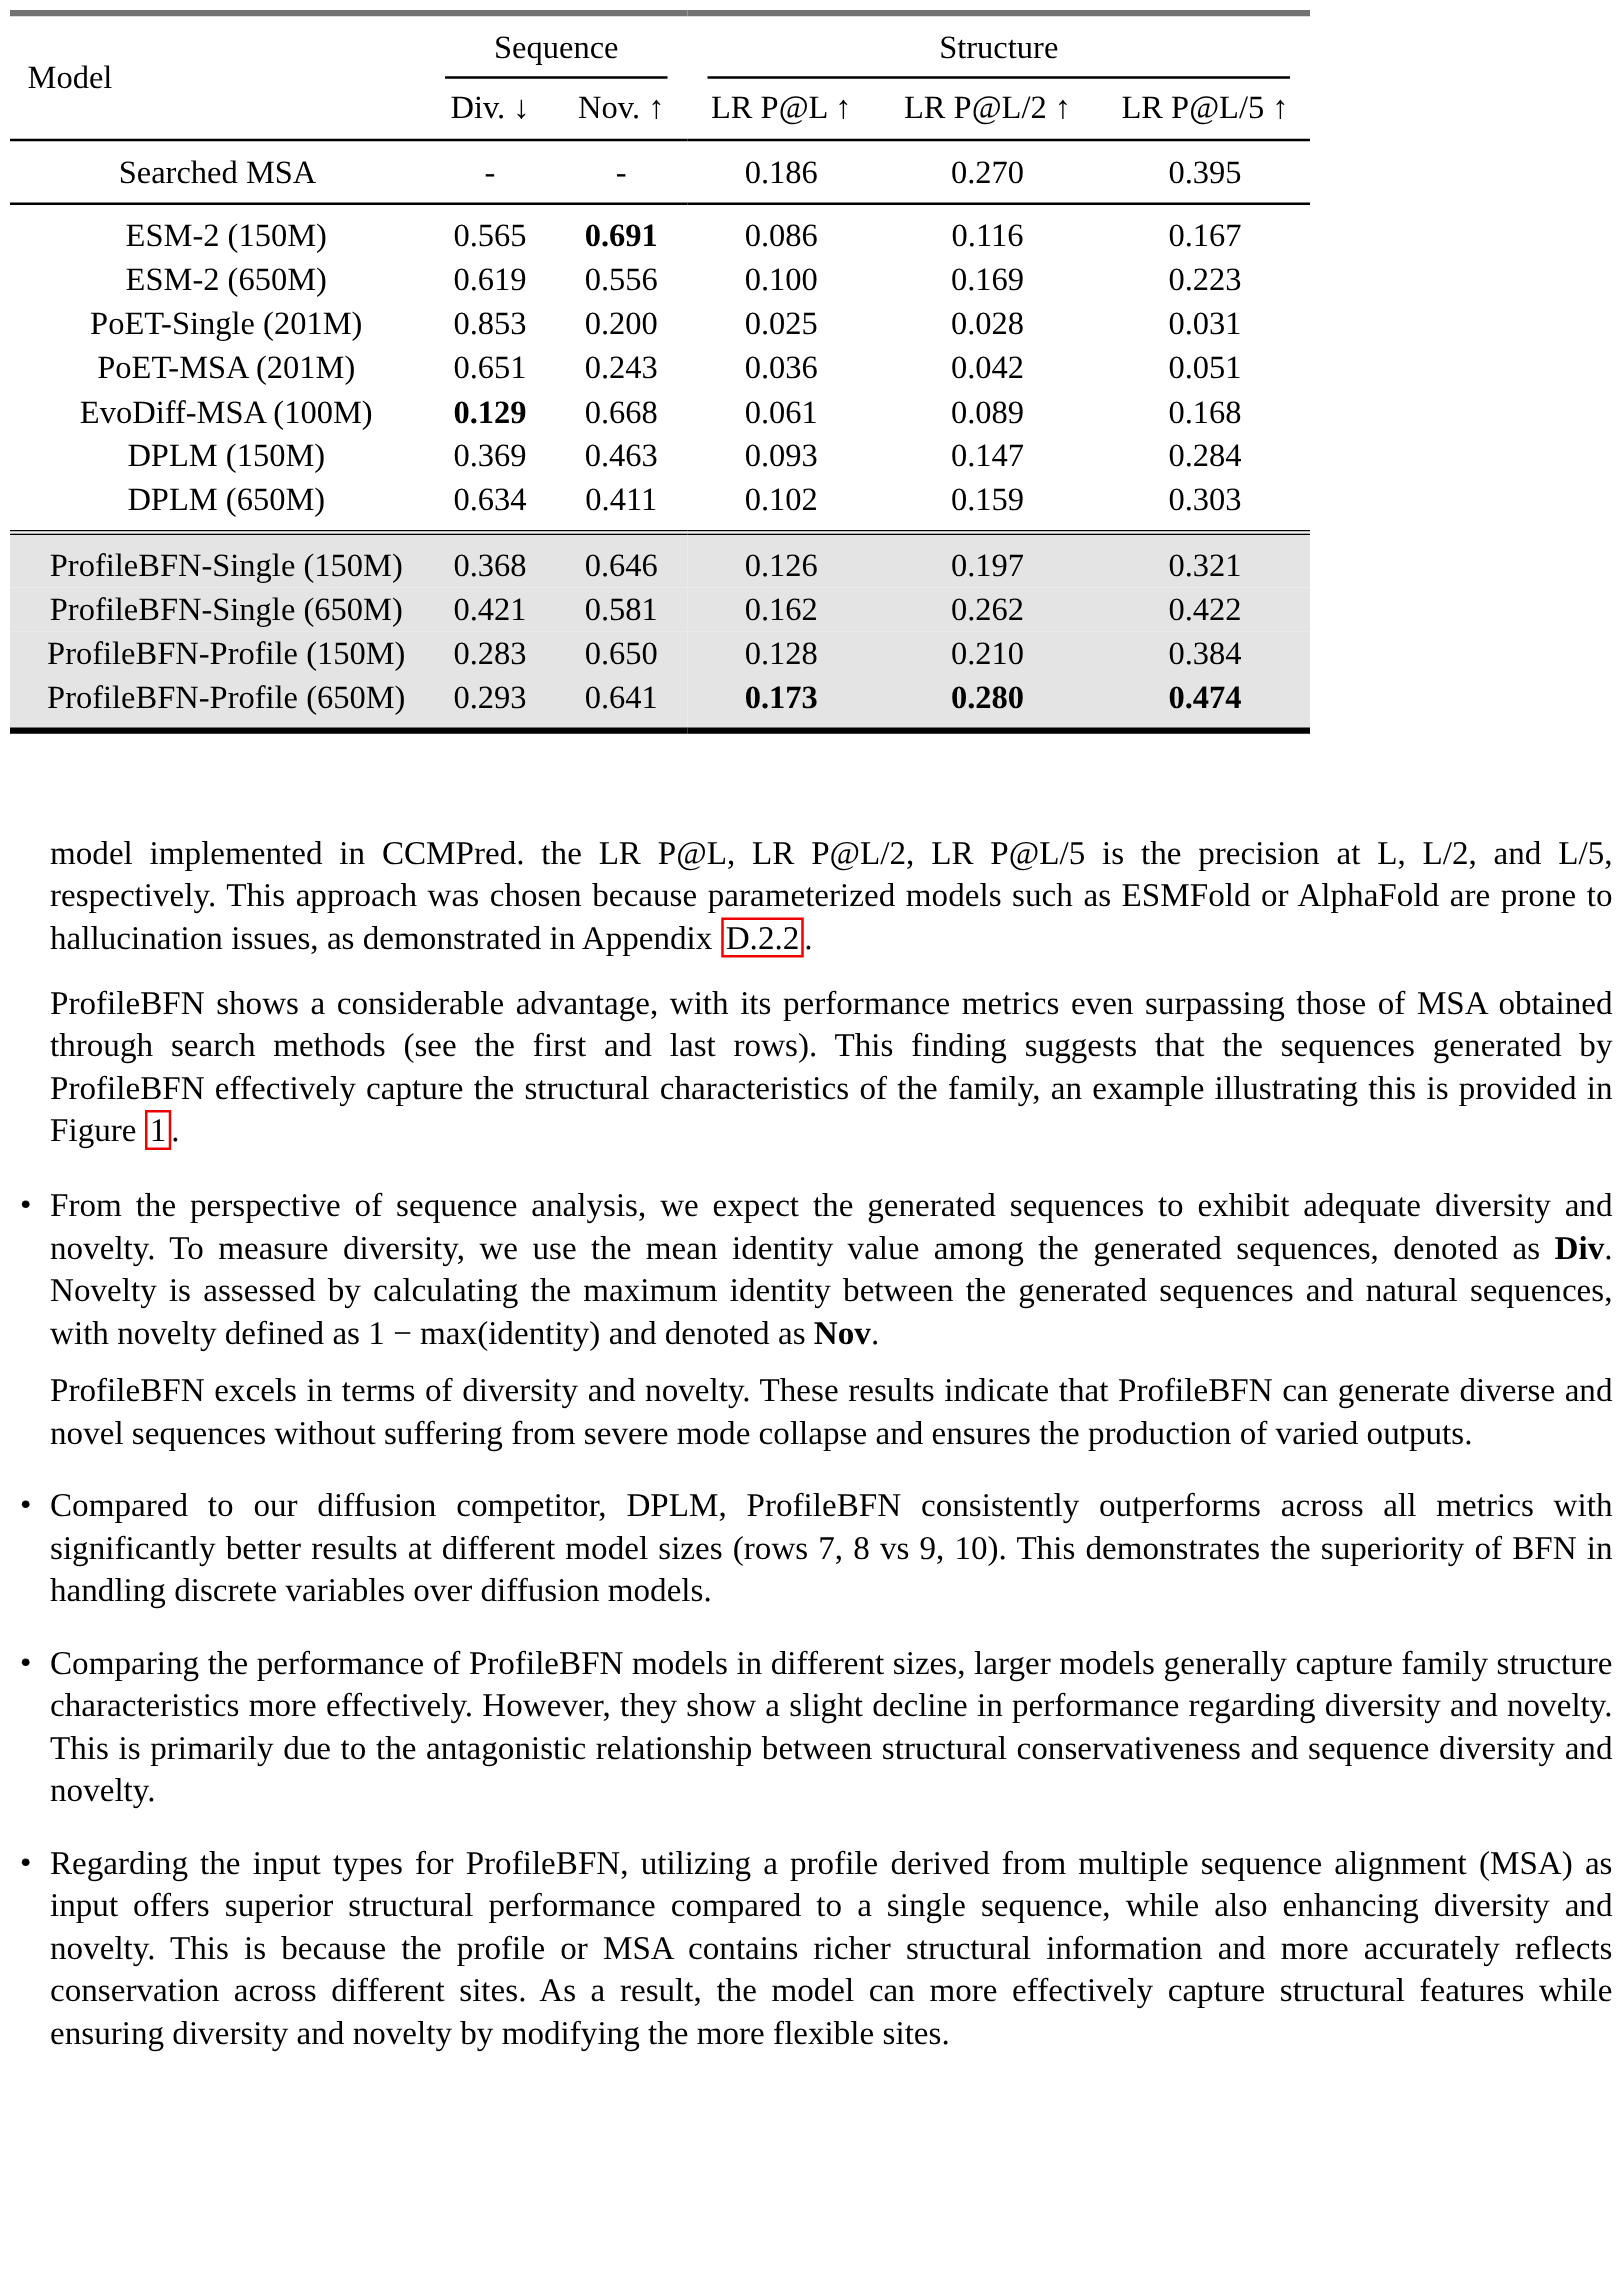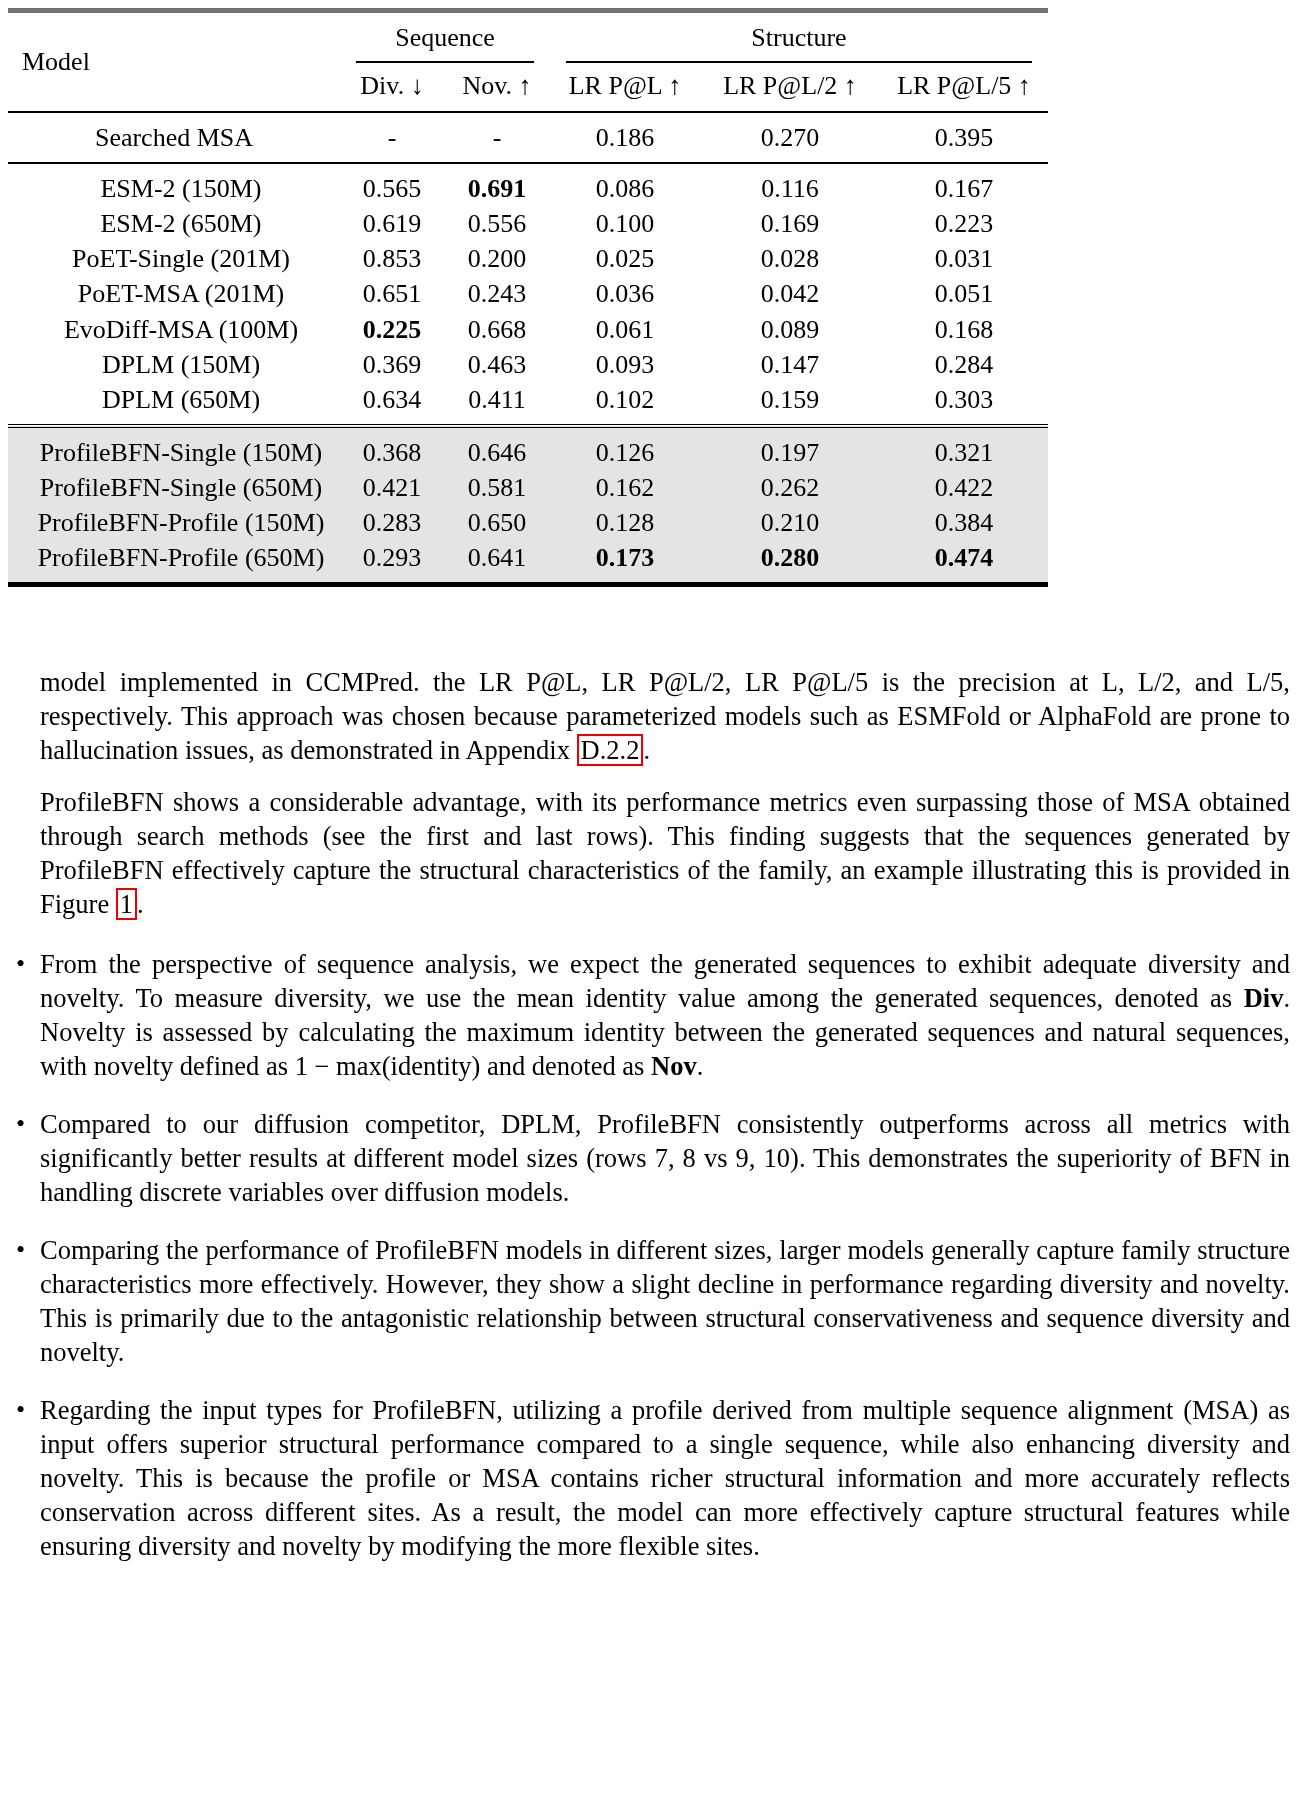--- a/index.html
+++ b/index.html
@@ -142,21 +142,21 @@
         <tr>
           <td class="model-cell">PoET-MSA (201M)</td>
           <td class="num">0.651</td>
           <td class="num">0.243</td>
           <td class="num">0.036</td>
           <td class="num">0.042</td>
           <td class="num">0.051</td>
         </tr>
         <tr>
           <td class="model-cell">EvoDiff-MSA (100M)</td>
-          <td class="num b">0.225</td>
+          <td class="num b">0.129</td>
           <td class="num">0.668</td>
           <td class="num">0.061</td>
           <td class="num">0.089</td>
           <td class="num">0.168</td>
         </tr>
         <tr>
           <td class="model-cell">DPLM (150M)</td>
           <td class="num">0.369</td>
           <td class="num">0.463</td>
           <td class="num">0.093</td>
@@ -209,20 +209,21 @@
   </table>
 </div>
 
 <section class="body-text" id="body-content">
     <p class="para"><span>model implemented in CCMPred.  the LR P@L, LR P@L/2, LR P@L/5 is the precision at L, L/2, and L/5, respectively.  This approach was chosen because parameterized models such as ESMFold or AlphaFold are prone to hallucination issues, as demonstrated in Appendix </span><span class="ref">D.2.2</span><span>.</span></p>
     <p class="para"><span>ProfileBFN shows a considerable advantage, with its performance metrics even surpassing those of MSA obtained through search methods (see the first and last rows).  This finding suggests that the sequences generated by ProfileBFN effectively capture the structural characteristics of the family, an example illustrating this is provided in Figure </span><span class="ref">1</span><span>.</span></p>
     <ul class="bullets">
       <li>
         <span class="marker">•</span>
         <p class="bp"><span>From the perspective of sequence analysis, we expect the generated sequences to exhibit adequate diversity and novelty. To measure diversity, we use the mean identity value among the generated sequences, denoted as </span><span class="b">Div</span><span>. Novelty is assessed by calculating the maximum identity between the generated sequences and natural sequences, with novelty defined as </span><span class="math">1 − max(identity)</span><span> and denoted as </span><span class="b">Nov</span><span>.</span></p>
+        <p class="bp cont"><span>ProfileBFN excels in terms of diversity and novelty.  These results indicate that ProfileBFN can generate diverse and novel sequences without suffering from severe mode collapse and ensures the production of varied outputs.</span></p>
       </li>
       <li>
         <span class="marker">•</span>
         <p class="bp"><span>Compared to our diffusion competitor, DPLM, ProfileBFN consistently outperforms across all metrics with significantly better results at different model sizes (rows 7, 8 vs 9, 10). This demonstrates the superiority of BFN in handling discrete variables over diffusion models.</span></p>
       </li>
       <li>
         <span class="marker">•</span>
         <p class="bp"><span>Comparing the performance of ProfileBFN models in different sizes, larger models generally capture family structure characteristics more effectively.  However, they show a slight decline in performance regarding diversity and novelty. This is primarily due to the antagonistic relationship between structural conservativeness and sequence diversity and novelty.</span></p>
       </li>
       <li>

